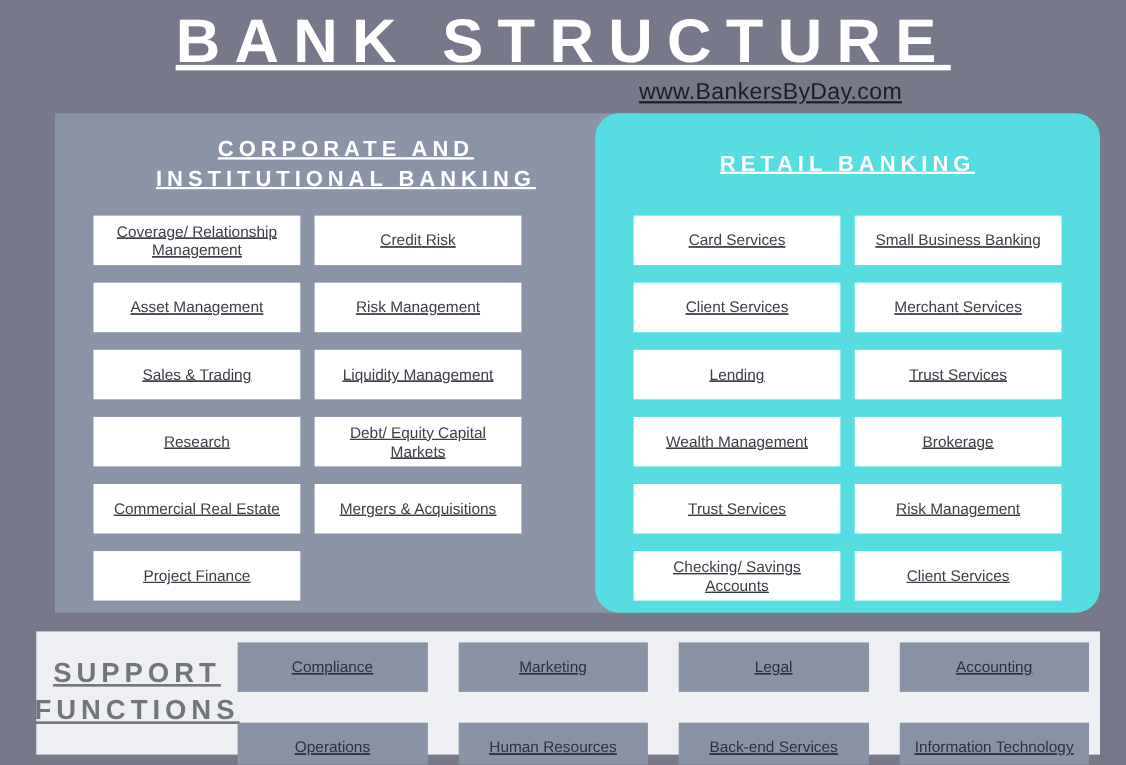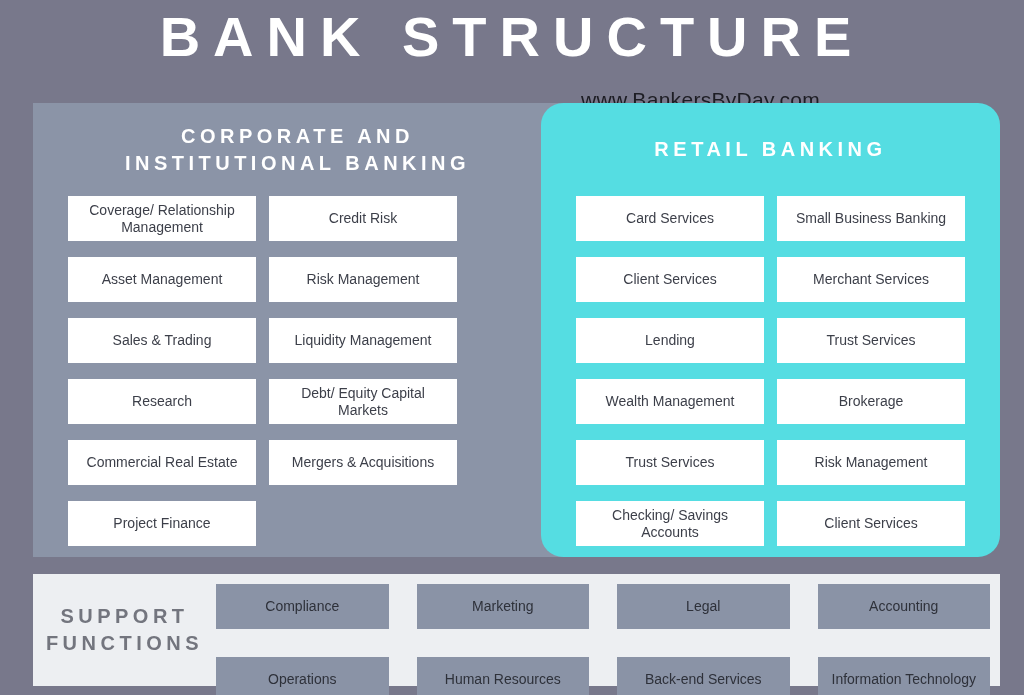--- a/index.html
+++ b/index.html
@@ -7,52 +7,52 @@
     --corporate-panel: #8b94a7;
     --retail-panel: #55dde2;
     --support-panel: #edeff2;
     --support-box: #8a93a6;
     --box-text: #3c3f49;
     --support-box-text: #2e313a;
     --support-title-text: #73757e;
     --title-text: #ffffff;
     --subtitle-text: #1d1d24;
   }
-  * { margin: 0; padding: 0; box-sizing: border-box; }
+  * { margin: 0; padding: 0; box-sizing: border-box; text-decoration: underline; }
   html, body {
     width: 1024px; height: 695px;
     font-family: "Liberation Sans", sans-serif;
     background: var(--background);
     position: relative;
     overflow: hidden;
   }
   .main-title {
     position: absolute;
     top: 8px; left: 0; width: 100%;
     text-align: center;
     color: var(--title-text);
     font-size: 56px;
     font-weight: bold;
     letter-spacing: 13px;
     line-height: 1.05;
     white-space: nowrap;
   }
   .subtitle {
     position: absolute;
-    top: 88px; right: 204px;
+    top: 72px; right: 204px;
     color: var(--subtitle-text);
     font-size: 21px;
     letter-spacing: 0.3px;
   }
   .panel {
     position: absolute;
     top: 103px;
     height: 454px;
   }
-  .corporate-panel { left: 33px;  width: 529px; background: var(--corporate-panel); }
+  .corporate-panel { left: 50px;  width: 529px; background: var(--corporate-panel); }
   .retail-panel    { left: 541px; width: 459px; background: var(--retail-panel); border-radius: 22px; }
   .panel-header {
     height: 93px;
     display: flex;
     flex-direction: column;
     align-items: center;
     justify-content: center;
     text-align: center;
     color: #ffffff;
     font-weight: bold;
@@ -90,21 +90,21 @@
   .support-title {
     position: absolute;
     left: 0; top: 0;
     width: 183px; height: 100%;
     display: flex;
     flex-direction: column;
     align-items: center;
     justify-content: center;
     text-align: center;
     font-weight: bold;
-    font-size: 20px;
+    font-size: 25px;
     letter-spacing: 4.5px;
     line-height: 1.35;
     color: var(--support-title-text);
   }
   .support-boxes {
     position: absolute;
     left: 183px; top: 10px;
     width: 774px;
     display: grid;
     grid-template-columns: repeat(4, 1fr);

